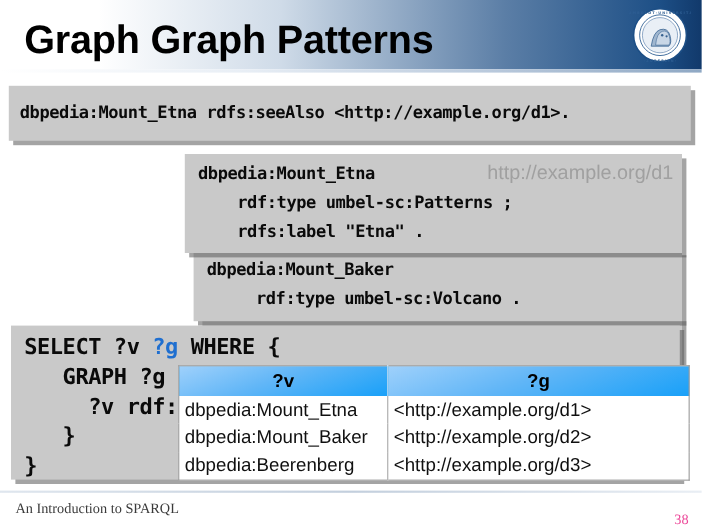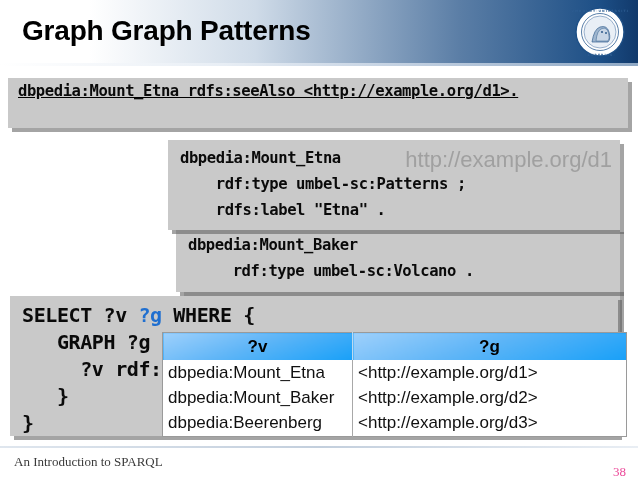--- a/index.html
+++ b/index.html
@@ -20,21 +20,21 @@
     position: absolute;
     left: 0; top: 0;
     width: 638px;
     height: 63px;
     background: linear-gradient(to right, #ffffff 0%, #ffffff 14%, #cfdbe8 40%, #5b7ea6 72%, #1d4f86 94%, #11396b 100%);
   }
   #slide-title {
     position: absolute;
     left: 22px;
     top: 15px;
-    font-size: 28px;
+    font-size: 36px;
     font-weight: bold;
     color: #000000;
     letter-spacing: -0.2px;
     font-family: "Liberation Sans", sans-serif;
     white-space: nowrap;
   }
   #header-rule {
     position: absolute;
     left: 0;
     top: 63px;
@@ -64,34 +64,33 @@
     font-size: 15.5px;
     color: #0a0a0a;
     white-space: pre;
     line-height: 26px;
     letter-spacing: -0.4px;
   }
   .graph-label {
     position: absolute;
     right: 8px;
     font-family: "Liberation Sans", sans-serif;
-    font-size: 22px;
+    font-size: 18px;
     color: #a0a0a0;
     white-space: nowrap;
     font-weight: normal;
   }
 
   
   #box-default-graph {
     left: 8px;
     top: 78px;
     width: 620px;
     height: 50px;
-    padding: 0 0 0 10px;
-    text-decoration: underline;
+    padding: 11px 0 0 10px;
   }
   #box-default-graph .codeline { line-height: 27px; }
 
   
   #box-graph-d1 {
     left: 168px;
     top: 140px;
     width: 452px;
     height: 90px;
     padding: 5px 0 0 12px;

